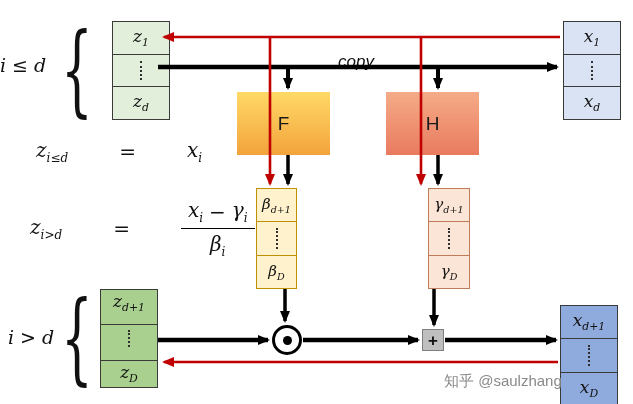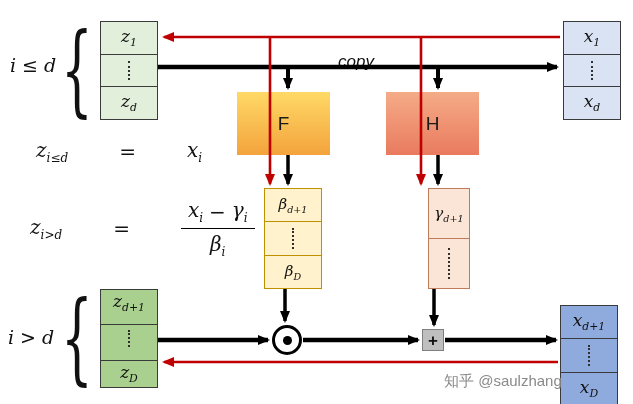--- a/index.html
+++ b/index.html
@@ -97,26 +97,26 @@
     <line class="lb" x1="158" y1="340" x2="268" y2="340" stroke-width="4.5" marker-end="url(#mb)"></line>
     <line class="lb" x1="303" y1="340" x2="418" y2="340" stroke-width="4.5" marker-end="url(#mb)"></line>
     <line class="lb" x1="445" y1="340" x2="556" y2="340" stroke-width="4.5" marker-end="url(#mb)"></line>
 
     <line class="lr" x1="560" y1="37" x2="164" y2="37" stroke-width="2.6" marker-end="url(#mr)"></line>
     <line class="lr" x1="270" y1="37" x2="270" y2="184" stroke-width="2.6" marker-end="url(#mr)"></line>
     <line class="lr" x1="421" y1="37" x2="421" y2="184" stroke-width="2.6" marker-end="url(#mr)"></line>
     <line class="lr" x1="558" y1="362" x2="164" y2="362" stroke-width="2.6" marker-end="url(#mr)"></line>
   </svg>
 
-  <span class="side-label" style="left:10px; top:54px;">i ≤ d</span>
+  <span class="side-label" style="left:0; top:54px;">i ≤ d</span>
   <div class="brace" style="left:62px; top:16px; height:108px; width:30px;">
     <span>{</span>
   </div>
 
-  <div class="stack z-light" style="left:100px; top:21px; width:58px; height:99px;">
+  <div class="stack z-light" style="left:112px; top:21px; width:58px; height:99px;">
     <div class="cell">
       <span class="m"><span>z</span><sub>1</sub></span>
     </div>
     <div class="cell">
         <span class="vdots"></span>
       </div>
     <div class="cell">
       <span class="m"><span>z</span><sub>d</sub></span>
     </div>
   </div>
@@ -135,39 +135,42 @@
 
   <span class="copy-label" style="left:338px; top:52px;font-style:italic;">copy</span>
 
   <div class="fbox f-grad" style="left:237px; top:92px; width:93px; height:63px;">
     <span>F</span>
   </div>
   <div class="fbox h-grad" style="left:386px; top:92px; width:93px; height:63px;">
     <span>H</span>
   </div>
 
-  <div class="stack narrow beta-stack" style="left:264px; top:188px; width:58px; height:101px;">
+  <div class="stack narrow beta-stack" style="left:256px; top:188px; width:41px; height:101px;">
     <div class="cell">
       <span class="m"><span>β</span><sub>d+1</sub></span>
     </div>
     <div class="cell">
         <span class="vdots"></span>
       </div>
     <div class="cell">
       <span class="m"><span>β</span><sub>D</sub></span>
     </div>
   </div>
 
   <div class="stack narrow gamma-stack" style="left:428px; top:188px; width:42px; height:101px;">
     <div class="cell">
       <span class="m"><span>γ</span><sub>d+1</sub></span>
     </div>
     <div class="cell">
         <span class="vdots"></span>
       </div>
+    <div class="cell">
+      <span class="m"><span>γ</span><sub>D</sub></span>
+    </div>
   </div>
 
   <div class="eq" style="left:36px; top:138px;">
     <span class="m"><span>z</span><sub>i≤d</sub></span>
     <span class="eqs">=</span>
     <span class="m"><span>x</span><sub>i</sub></span>
   </div>
 
   <div class="eq" style="left:30px; top:198px;">
     <span class="m"><span>z</span><sub>i&gt;d</sub></span>

